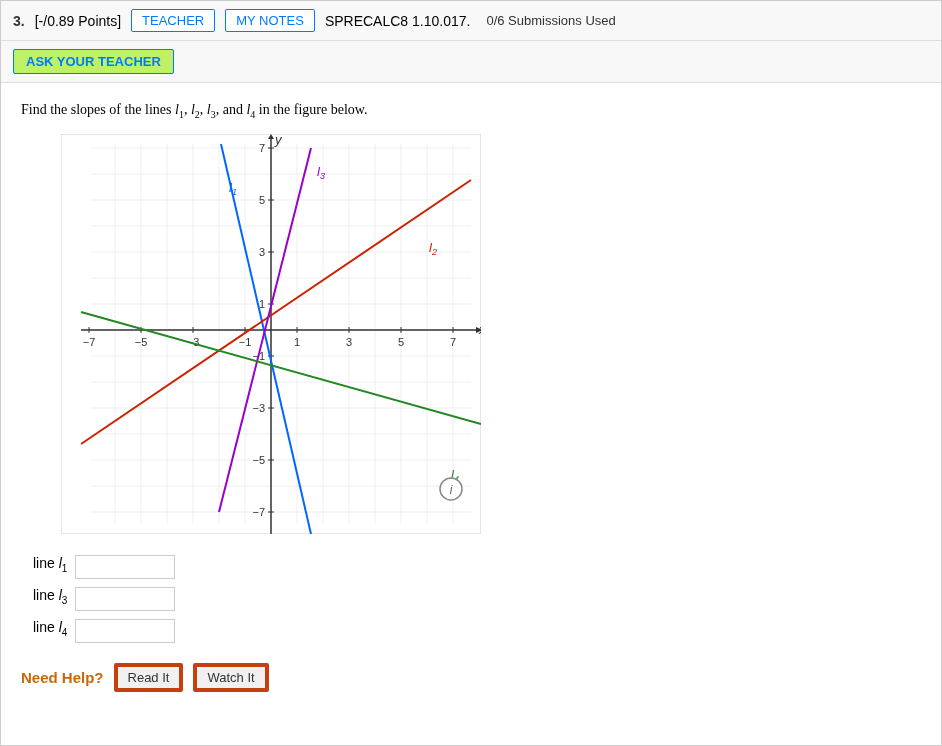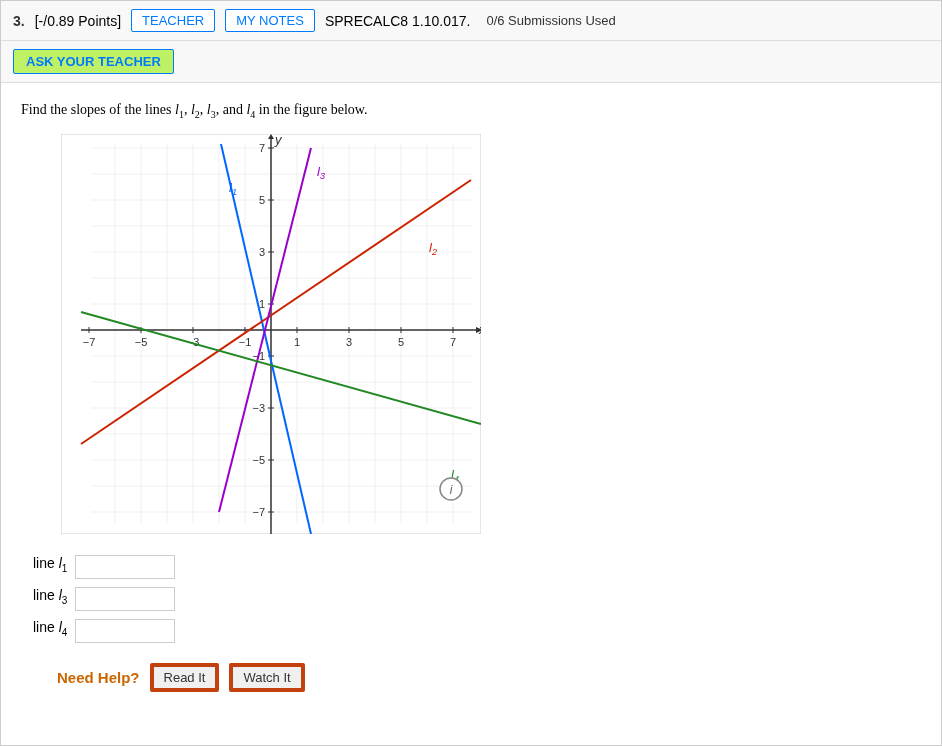--- a/index.html
+++ b/index.html
@@ -12,21 +12,21 @@
     .ask-teacher-bar { padding: 8px 12px; border-bottom: 1px solid #ddd; background: #f8f8f8; }
     .btn-ask { border: 1.5px solid #007bff; background: #bef264; color: #007bff; padding: 4px 12px; font-size: 13px; font-weight: bold; cursor: pointer; border-radius: 2px; }
     .content { padding: 16px 20px; }
     .question-text { font-size: 14px; margin-bottom: 12px; line-height: 1.5; font-family: Liberation Serif, serif; }
     .graph-container { position: relative; display: inline-block; margin-left: 40px; }
     svg { display: block; }
     .inputs-section { margin-top: 18px; display: flex; flex-direction: column; gap: 8px; }
     .input-row { display: flex; align-items: flex-start; gap: 8px; font-size: 14px; margin-left: 12px; }
     .input-row input { width: 100px; border: 1px solid #ccc; padding: 3px 6px; font-size: 14px; }
     .need-help { display: flex; align-items: center; gap: 10px; margin-top: 20px; }
-    .need-help-label { color: #cc6600; font-weight: bold; font-size: 15px; margin-left: 36px; }
+    .need-help-label { color: #cc6600; font-weight: bold; font-size: 15px; }
     .btn-help { border: 4px solid #c2410c; background: #f0f0f0; color: #333; padding: 3px 10px; font-size: 13px; cursor: pointer; border-radius: 2px; }
     sub { font-size: 10px; }
   </style>
 </head>
 <body>
 
 <div class="page">
 
   <div class="top-bar">
     <span class="problem-num">3.</span>

